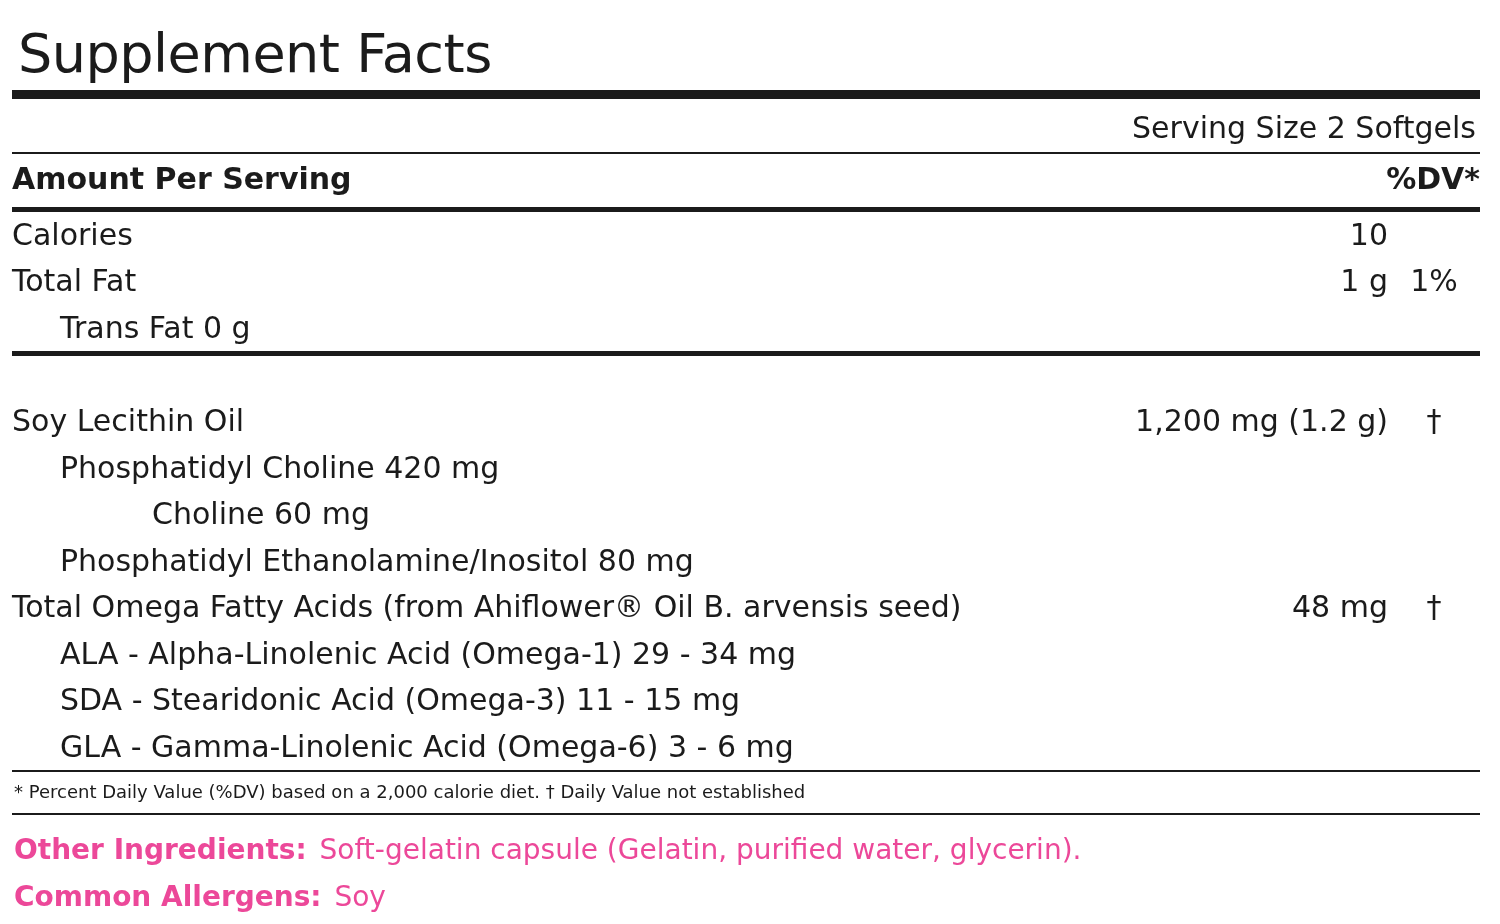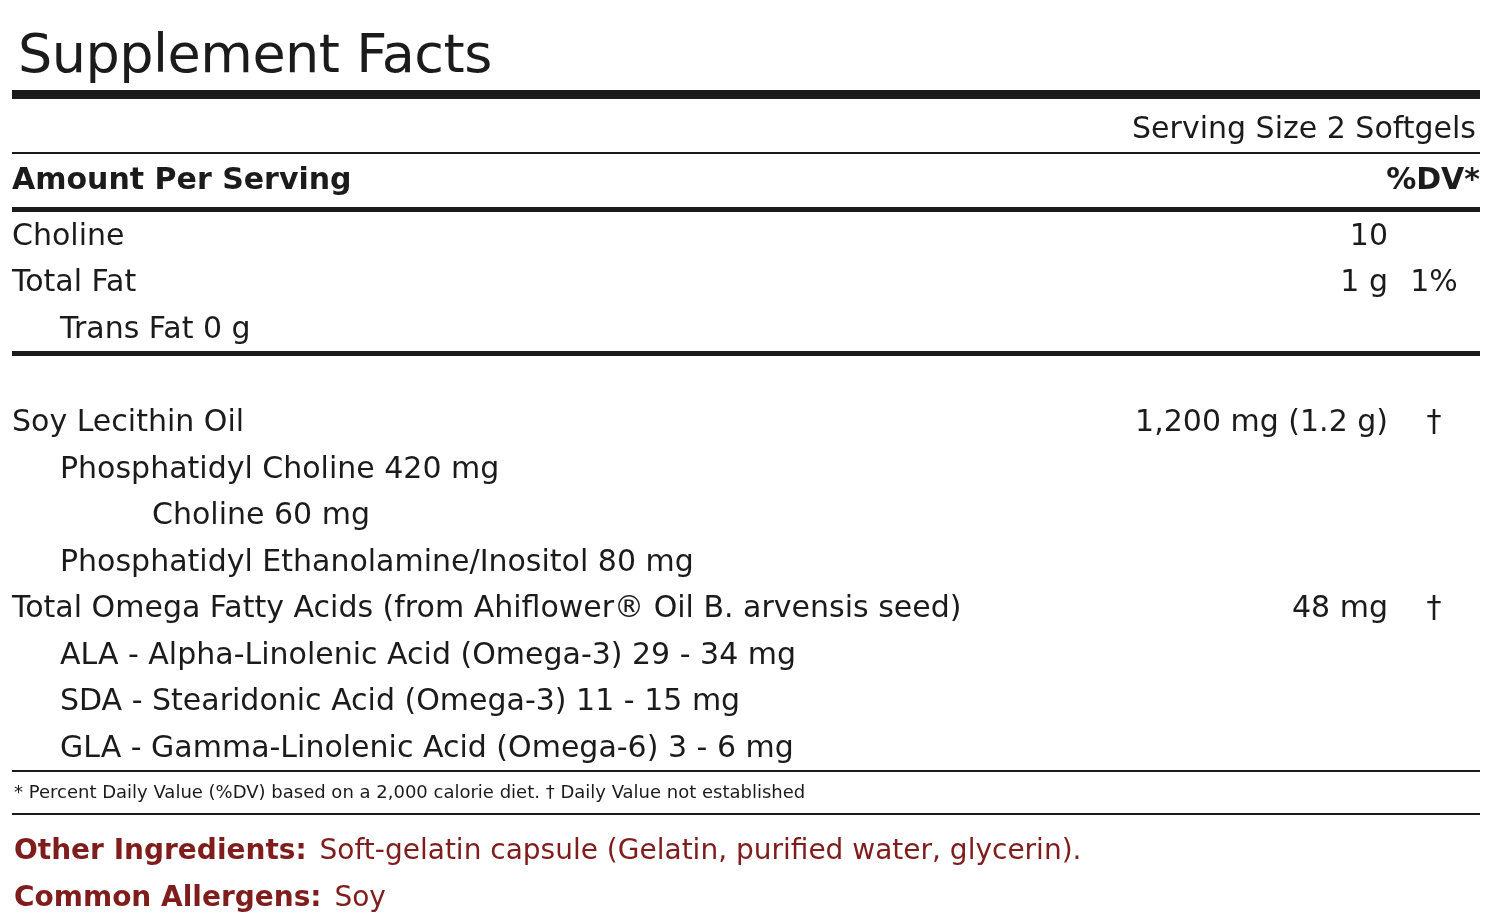--- a/index.html
+++ b/index.html
@@ -97,21 +97,21 @@
     font-size: 18px;
     line-height: 1.5;
     padding: 6px 2px 8px 2px;
     color: #1b1b1b;
   }
 
   .bottom-block {
     padding: 12px 2px 0 2px;
     font-size: 28px;
     line-height: 1.45;
-    color: #7f1d1d;
+    color: #ec4899;
   }
   .bottom-block .bline {
     padding: 3px 0;
   }
   .bottom-block b {
     font-weight: bold;
   }
   .pad-left-2 { padding-left: 4px; }
 </style>
 </head>
@@ -131,21 +131,21 @@
 
   <div class="row headers-row">
     <span class="label">Amount Per Serving</span>
     <span class="dv">%DV*</span>
   </div>
 
   <div class="rule-med"></div>
 
   <div>
     <div class="row">
-      <span class="label">Choline</span>
+      <span class="label">Calories</span>
       <span class="amount">10</span>
       <span class="dv"></span>
     </div>
     <div class="row">
       <span class="label">Total Fat</span>
       <span class="amount">1 g</span>
       <span class="dv">1%</span>
     </div>
     <div class="row">
       <span class="label indent-1">Trans Fat   0 g</span>
@@ -176,21 +176,21 @@
       <span class="label indent-1">Phosphatidyl Ethanolamine/Inositol    80 mg</span>
       <span class="amount"></span>
       <span class="dv"></span>
     </div>
     <div class="row">
       <span class="label">Total Omega Fatty Acids (from Ahiflower® Oil B. arvensis seed)</span>
       <span class="amount">48 mg</span>
       <span class="dv">†</span>
     </div>
     <div class="row">
-      <span class="label indent-1">ALA - Alpha-Linolenic Acid (Omega-3)   29 - 34 mg</span>
+      <span class="label indent-1">ALA - Alpha-Linolenic Acid (Omega-1)   29 - 34 mg</span>
       <span class="amount"></span>
       <span class="dv"></span>
     </div>
     <div class="row">
       <span class="label indent-1">SDA - Stearidonic Acid (Omega-3)    11 - 15 mg</span>
       <span class="amount"></span>
       <span class="dv"></span>
     </div>
     <div class="row">
       <span class="label indent-1">GLA - Gamma-Linolenic Acid (Omega-6)    3 - 6 mg</span>

